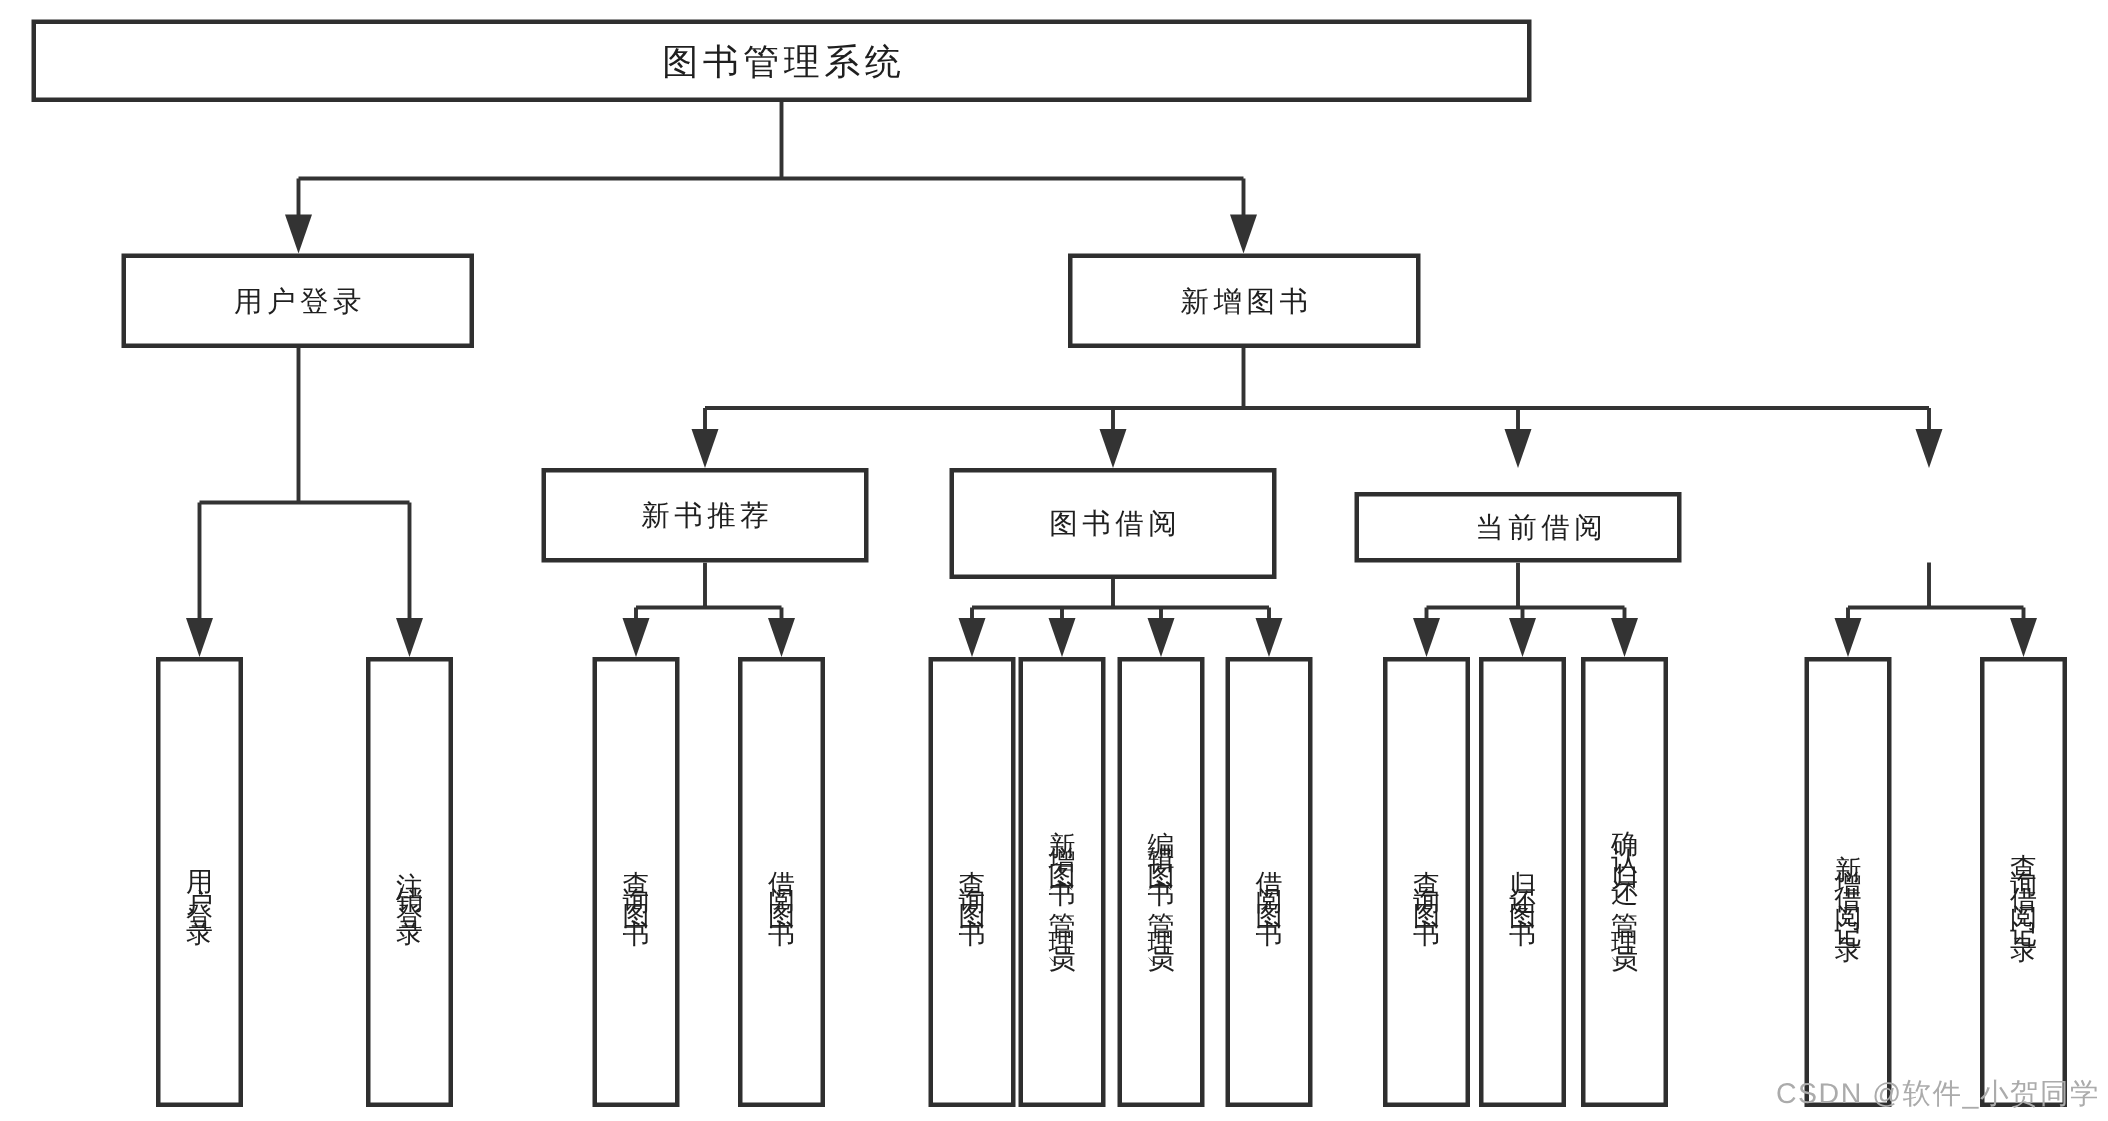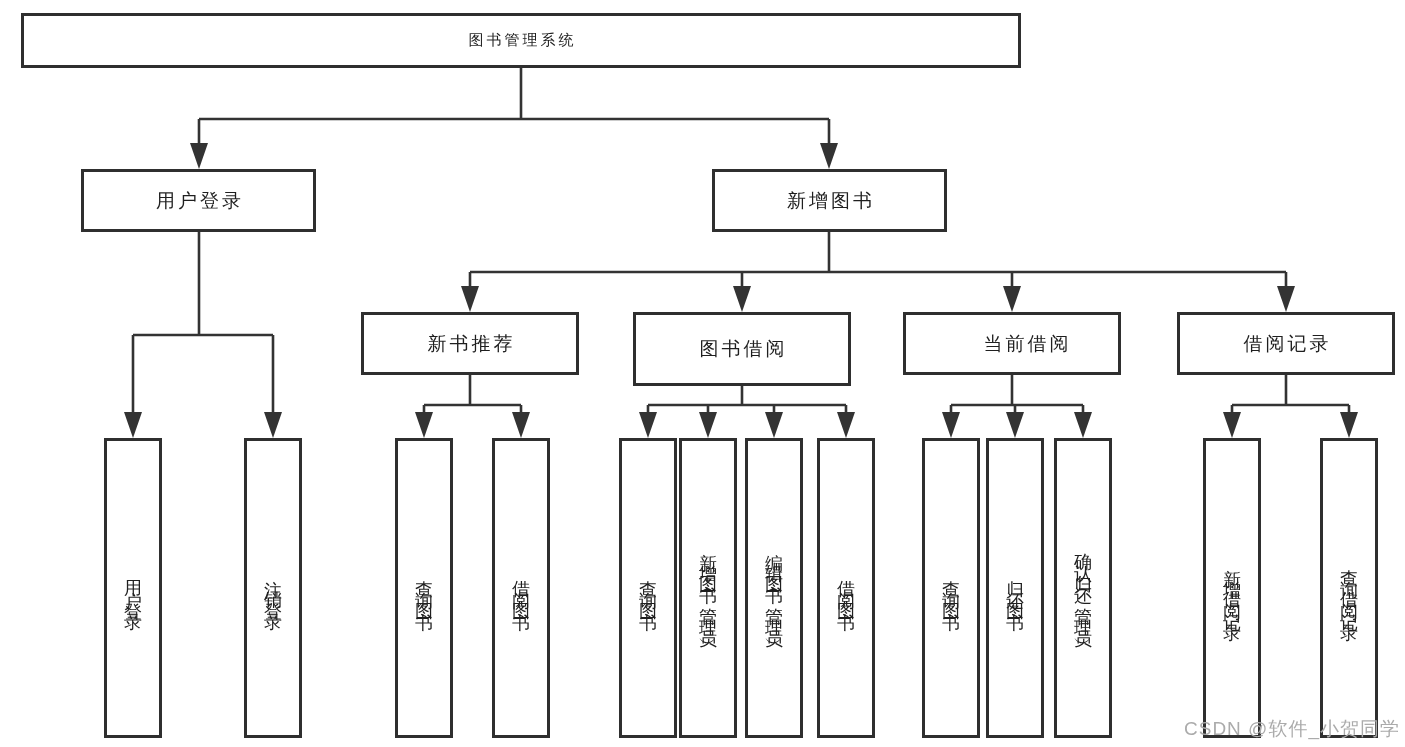--- a/index.html
+++ b/index.html
@@ -22,37 +22,37 @@
     box-sizing: border-box;
     border: 3px solid #2f2f2f;
     background: #ffffff;
     display: flex;
     align-items: center;
     justify-content: center;
     color: #1f1f1f;
     z-index: 2;
   }
   .hnode { font-size: 19px; letter-spacing: 3px; text-indent: 3px; white-space: nowrap; }
-  .root  { font-size: 15px; }
+  .root  { font-size: 24px; }
   .vnode span {
     writing-mode: vertical-rl;
     text-orientation: mixed;
     font-size: 18px;
     letter-spacing: 11px;
     line-height: 1;
     color: #1f1f1f;
   }
   .vnode.dense span { letter-spacing: 11px; }
   
   .n-root   { left: 21px;   top: 13px;  width: 1000px; height: 55px; }
   .n-ulogin { left: 81px;   top: 169px; width: 235px;  height: 63px; }
   .n-bmgmt  { left: 712px;  top: 169px; width: 235px;  height: 63px; }
   .n-rec    { left: 361px;  top: 312px; width: 218px;  height: 63px; }
   .n-borrow { left: 633px;  top: 312px; width: 218px;  height: 74px; }
-  .n-cur    { left: 903px;  top: 312px; width: 218px;  height: 63px; padding-left: 28px; }
+  .n-cur    { left: 903px;  top: 328px; width: 218px;  height: 47px; padding-left: 28px; }
   .n-rcds   { left: 1177px; top: 312px; width: 218px;  height: 63px; }
   .leaf     { top: 438px; width: 58px; height: 300px; }
   .n-a1 { left: 104px; }  .n-a2 { left: 244px; }
   .n-b1 { left: 395px; }  .n-b2 { left: 492px; }
   .n-c1 { left: 619px; }  .n-c2 { left: 679px; }
   .n-c3 { left: 745px; }  .n-c4 { left: 817px; }
   .n-d1 { left: 922px; }  .n-d2 { left: 986px; }
   .n-d3 { left: 1054px; }
   .n-e1 { left: 1203px; } .n-e2 { left: 1320px; }
   #watermark {
@@ -104,21 +104,20 @@
   </svg>
 
   <div class="node hnode root n-root">图书管理系统</div>
 
   <div class="node hnode n-ulogin">用户登录</div>
   <div class="node hnode n-bmgmt">新增图书</div>
 
   <div class="node hnode n-rec">新书推荐</div>
   <div class="node hnode n-borrow">图书借阅</div>
   <div class="node hnode n-cur">当前借阅</div>
-  <div class="node hnode n-rcds">借阅记录</div>
 
   <div class="node vnode leaf n-a1">
     <span>用户登录</span>
   </div>
   <div class="node vnode leaf n-a2">
     <span>注销登录</span>
   </div>
 
   <div class="node vnode leaf n-b1">
     <span>查询图书</span>

